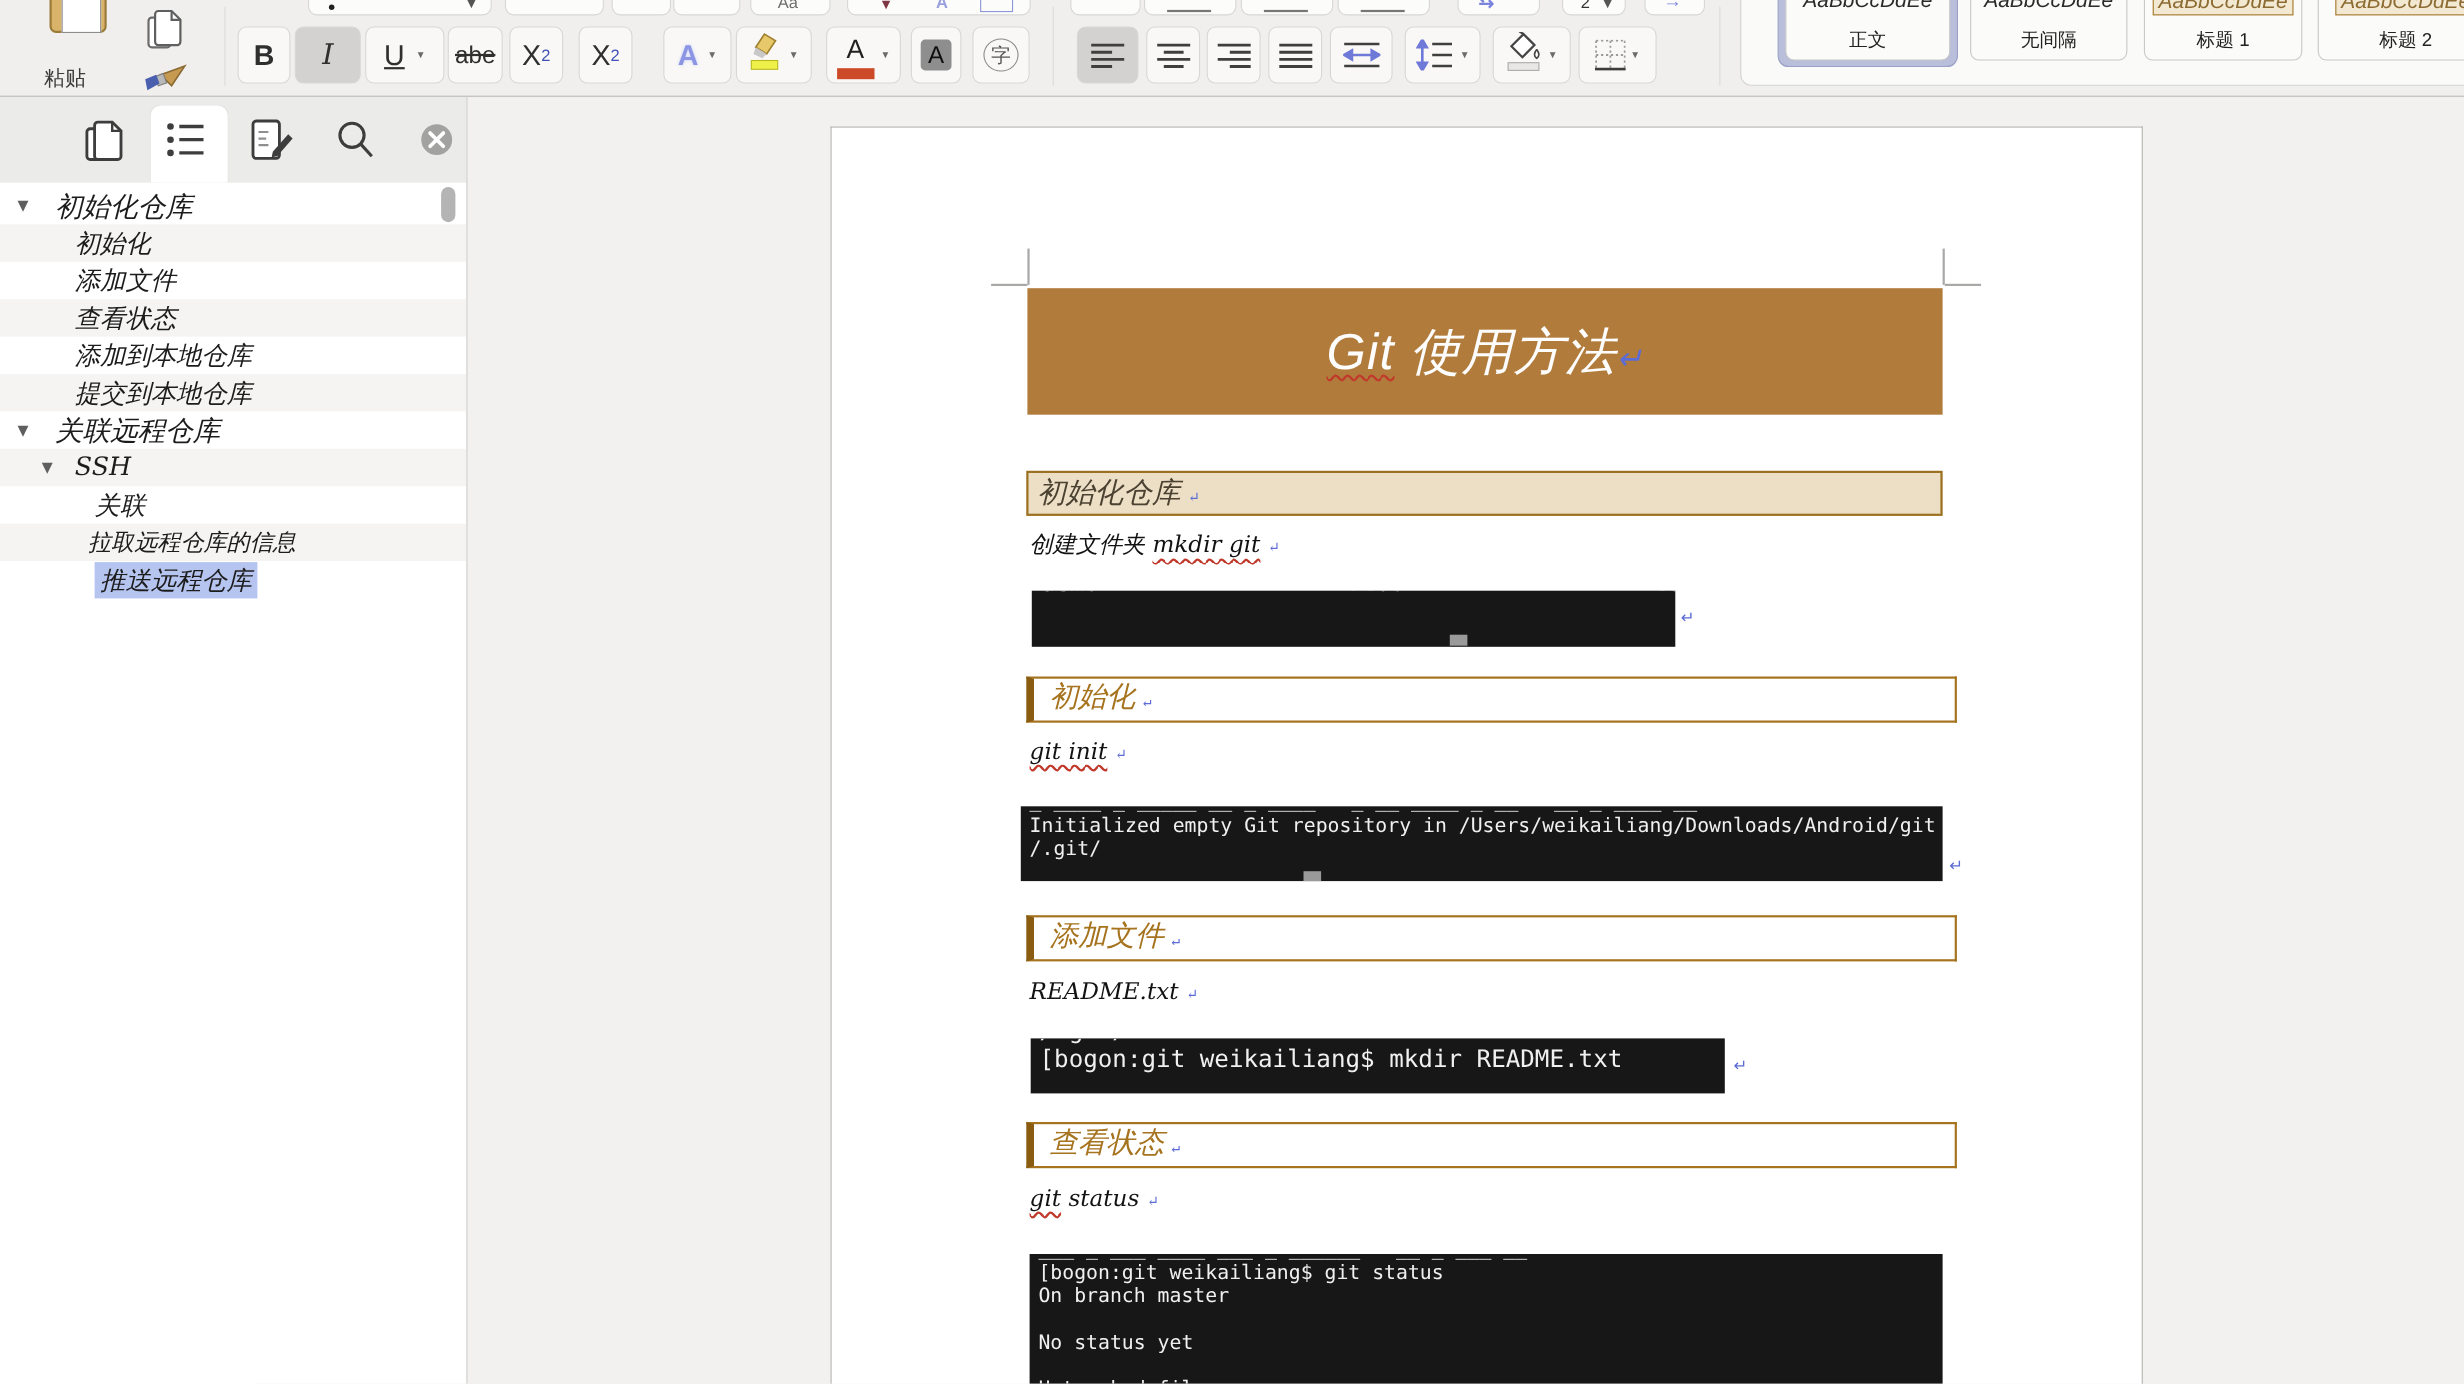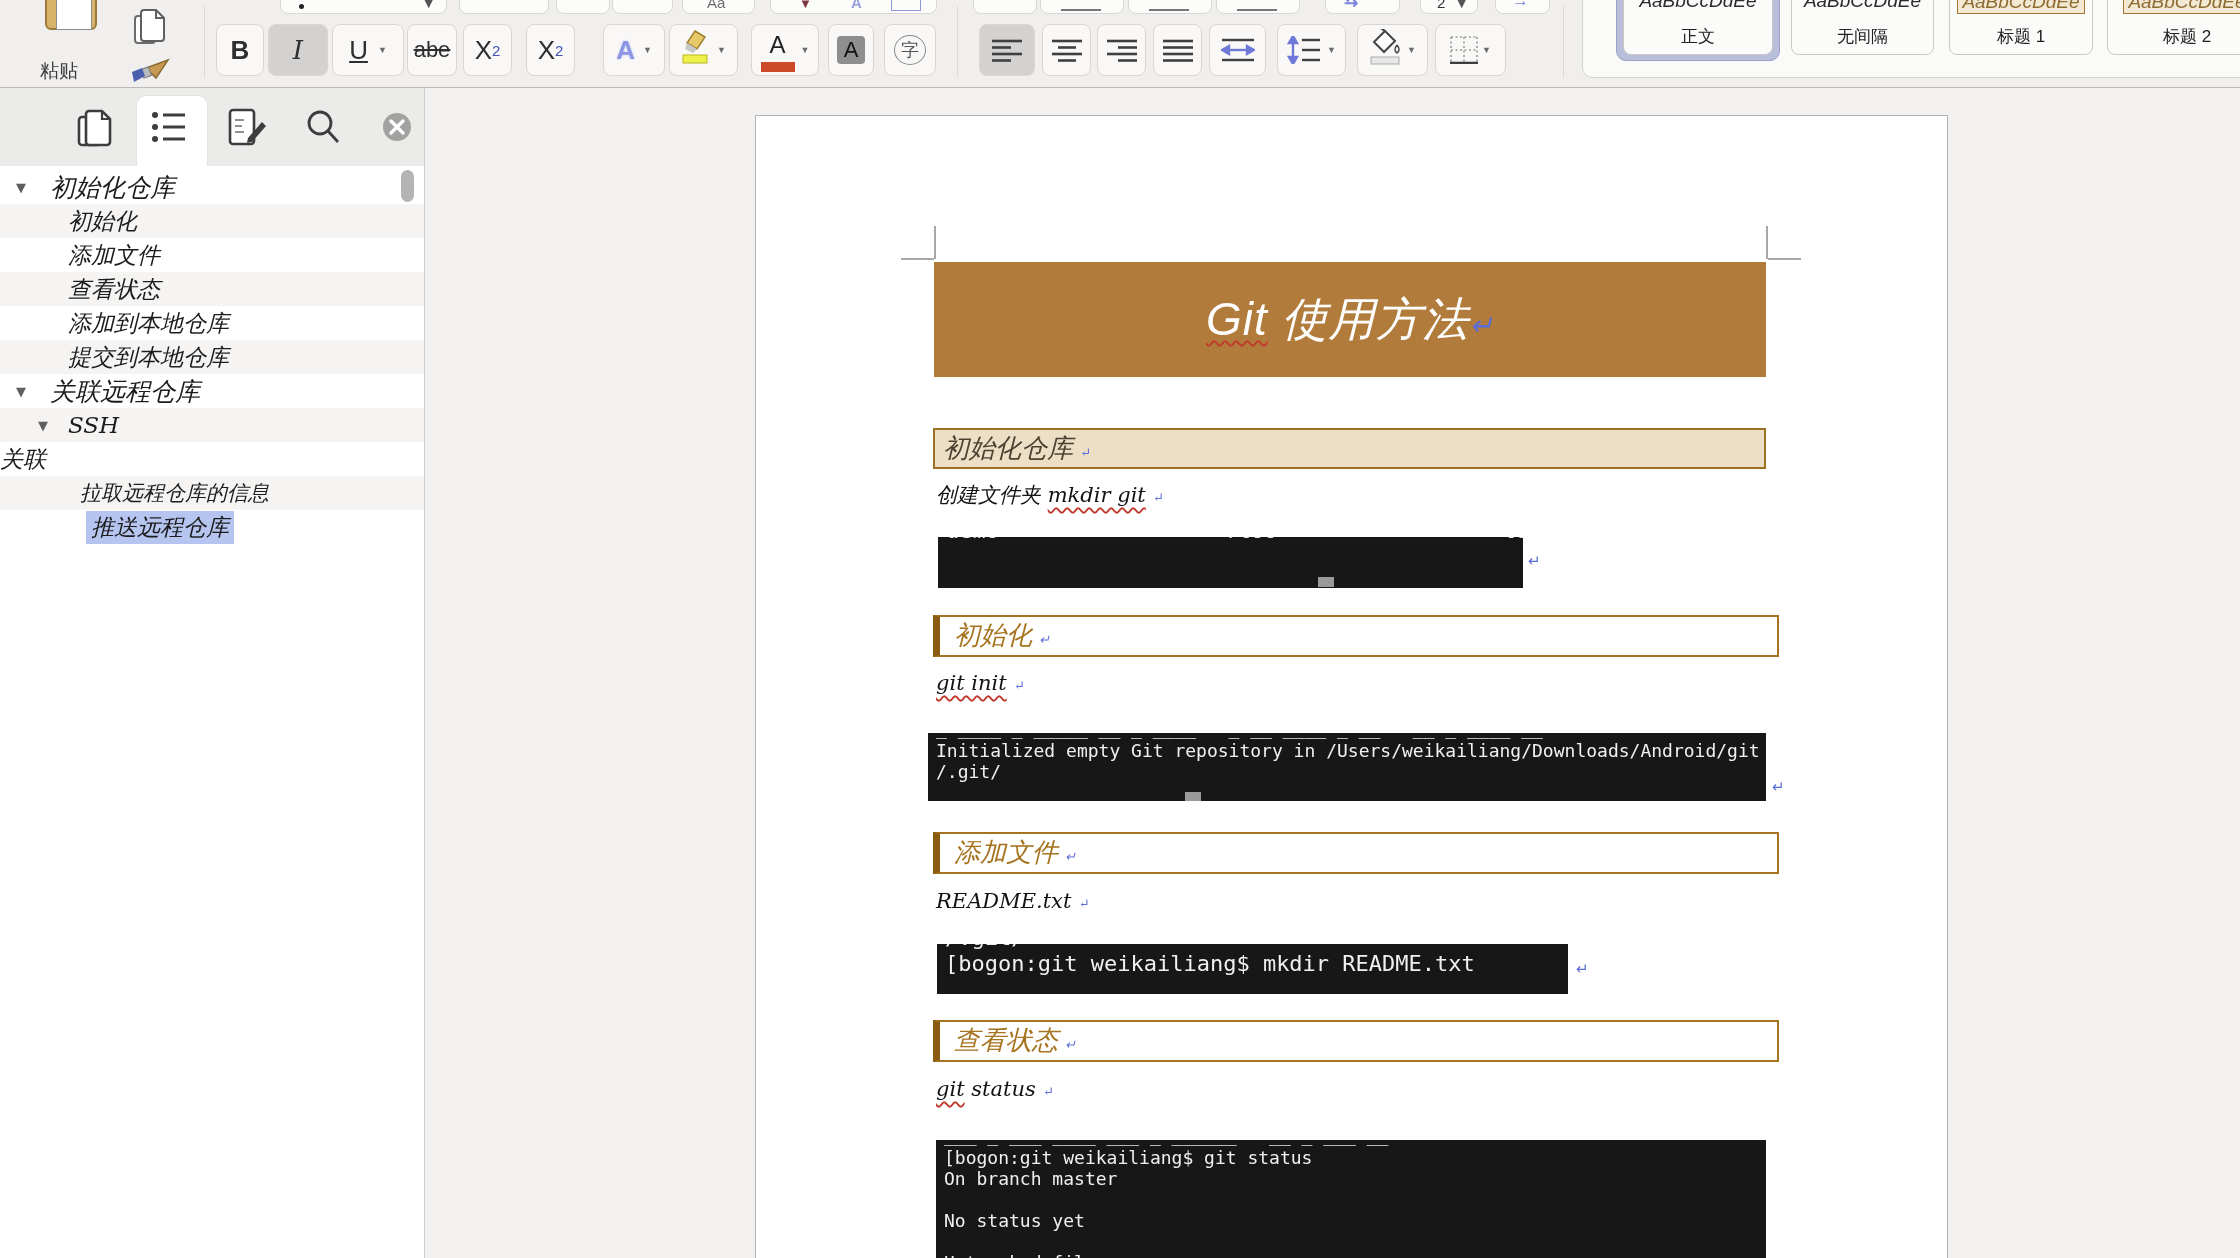--- a/index.html
+++ b/index.html
@@ -48,21 +48,21 @@
         border:1px solid #b3b2b1;border-bottom:none;box-sizing:border-box}
   .cropmark{position:absolute;background:#a9a8a7}
 
   #title-banner{left:934px;top:262px;width:832px;height:115px;background:#b17c3b;text-align:center;z-index:2}
   #title-banner .t{line-height:115px;font-size:46px;font-style:italic;color:#fdfdfd;font-family:"Liberation Sans",sans-serif;letter-spacing:1px}
   .wavy{text-decoration-line:underline;text-decoration-style:wavy;text-decoration-color:#c0392b;text-decoration-thickness:2px;text-underline-offset:5px}
 
   .h1box{left:933px;top:428px;width:833px;height:41px;background:#ecdfc6;border:2px solid #9c7121;box-sizing:border-box;
          font-family:"DejaVu Serif",serif;font-style:italic;font-size:26px;color:#4c4232;line-height:36px;padding-left:8px;z-index:2}
   .h2box{width:846px;height:42px;background:#fff;border:2px solid #a6731f;border-left:7px solid #8a5c12;box-sizing:border-box;
-         font-family:Liberation Sans, sans-serif;font-style:italic;font-size:26px;color:#a6731f;line-height:36px;padding-left:14px;z-index:2;position:absolute;left:933px}
+         font-family:Liberation Mono, monospace;font-style:italic;font-size:26px;color:#a6731f;line-height:36px;padding-left:14px;z-index:2;position:absolute;left:933px}
   .bodyline{position:absolute;left:936px;font-family:"DejaVu Serif",serif;font-style:italic;font-size:21px;color:#121212;line-height:28px;z-index:2}
   .inmark{font-size:13px;margin-left:7px}
 
   .codeblock{position:absolute;background:#171717;color:#f0f0f0;font-family:"DejaVu Sans Mono",monospace;z-index:2;overflow:hidden}
   .codeblock .cut{height:7px;overflow:hidden;position:relative}
   .codeblock .cut>span{position:absolute;left:8px;white-space:pre}
   .codeblock .ln{white-space:pre;padding-left:8px}
   .cb18{font-size:18px}
   .cb18 .ln{line-height:21px}
   .cb18 .cut>span{top:-15px;font-size:18px}
@@ -366,21 +366,21 @@
         <span>提交到本地仓库</span>
       </div>
       <div class="orow" style="padding-left: 50px; font-size: 25px;">
         <span class="tri" style="left: 16px;">▼</span>
         <span>关联远程仓库</span>
       </div>
       <div class="orow stripe" style="padding-left: 68px; font-size: 23px;">
         <span class="tri" style="left: 38px;">▼</span>
         <span>SSH</span>
       </div>
-      <div class="orow" style="font-size: 23px;">
+      <div class="orow" style="padding-left: 86px; font-size: 23px;">
         <span>关联</span>
       </div>
       <div class="orow stripe" style="padding-left: 80px; font-size: 21px;">
         <span>拉取远程仓库的信息</span>
       </div>
       <div class="orow" style="padding-left: 86px; font-size: 23px;">
         <span class="osel">推送远程仓库</span>
       </div>
     </div>
 </div>

